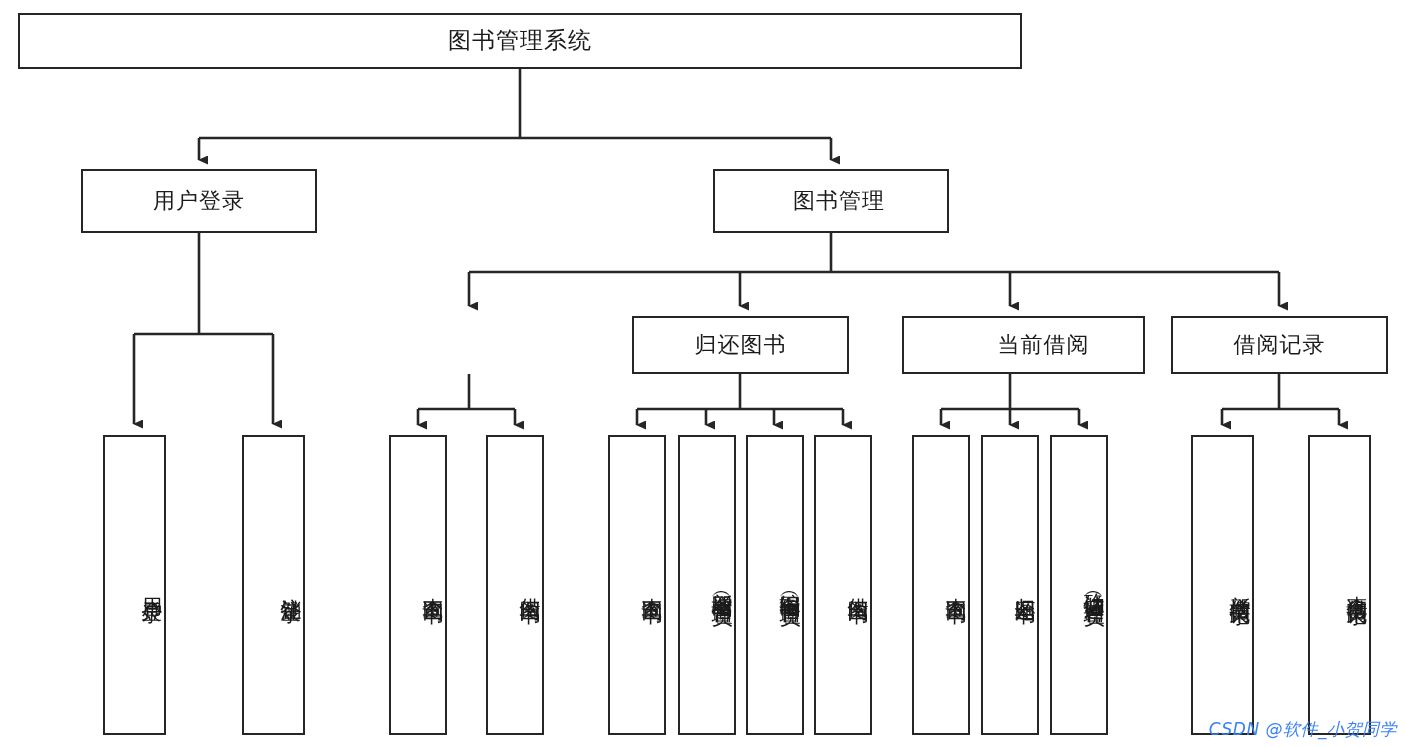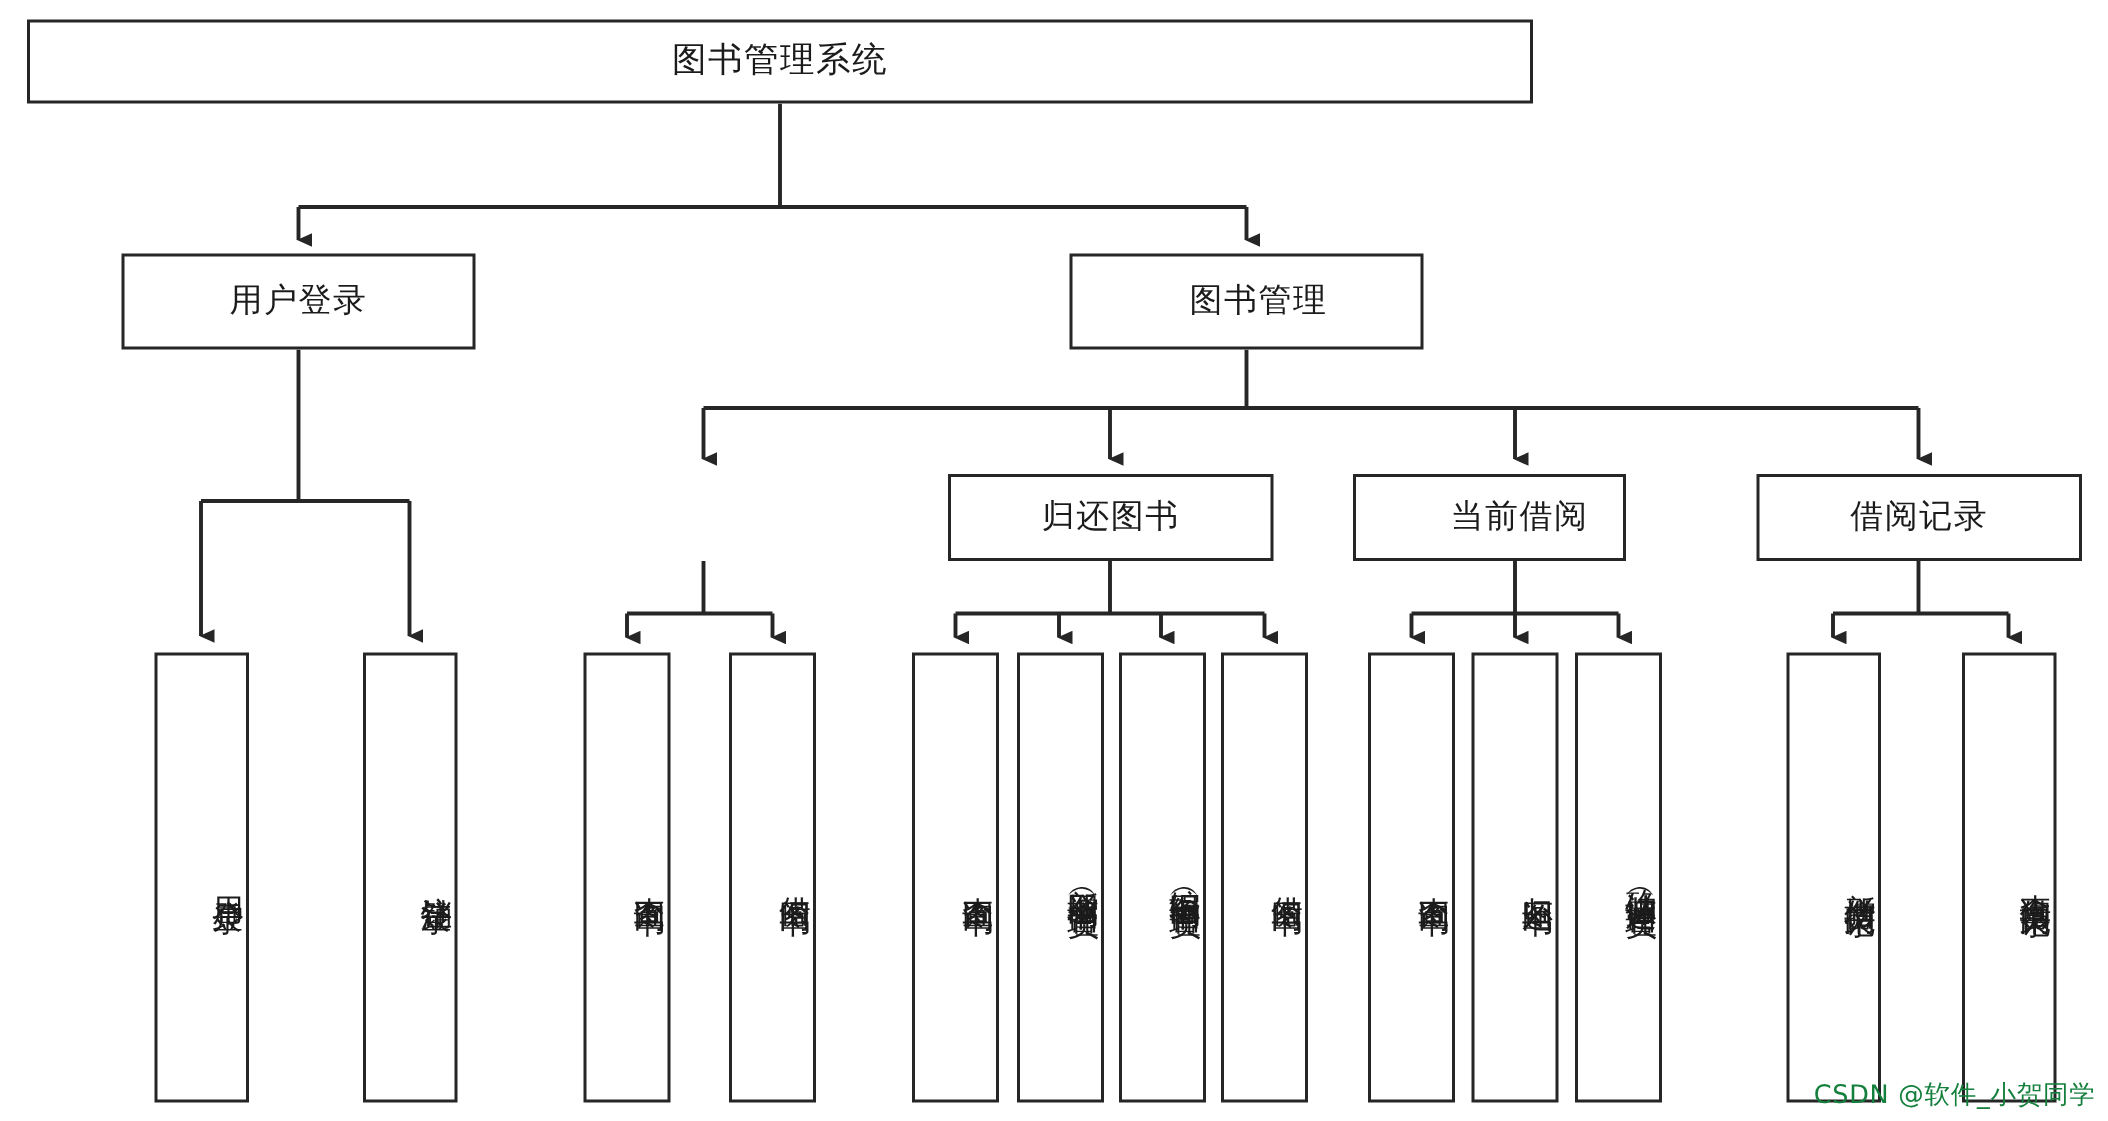--- a/index.html
+++ b/index.html
@@ -58,24 +58,25 @@
     white-space: pre-line;
   }
   .node.vertical .node-label {
     white-space: normal;
   }
   #watermark {
     position: absolute;
     right: 8px;
     bottom: 6px;
     font-size: 17px;
-    color: #15803d;
+    color: #3b82f6;
     letter-spacing: 0.5px;
     z-index: 5;
     user-select: none;
+    font-style: italic;
   }
 </style>
 </head>
 <body>
 
 <div id="diagram-root">
 
   <svg id="diagram-svg" viewBox="0 0 1405 747" xmlns="http://www.w3.org/2000/svg">
     <defs>
       <marker id="arrowhead" markerWidth="9" markerHeight="10" refX="4.5" refY="9" orient="auto" markerUnits="userSpaceOnUse">
@@ -150,21 +151,21 @@
 
   <div class="node horizontal" style="left:713px; top:169px; width:236px; height:64px;padding-left:16px;">
     <span class="node-label">图书管理</span>
   </div>
 
 
   <div class="node horizontal" style="left:632px; top:316px; width:217px; height:58px;">
     <span class="node-label">归还图书</span>
   </div>
 
-  <div class="node horizontal" style="left:902px; top:316px; width:182px; height:58px;padding-left:40px;">
+  <div class="node horizontal" style="left:902px; top:316px; width:243px; height:58px;padding-left:40px;">
     <span class="node-label">当前借阅</span>
   </div>
 
   <div class="node horizontal" style="left:1171px; top:316px; width:217px; height:58px;">
     <span class="node-label">借阅记录</span>
   </div>
 
   <div class="node vertical" style="left:103px; top:435px; width:63px; height:300px;">
     <span class="node-label">用户登录</span>
   </div>

